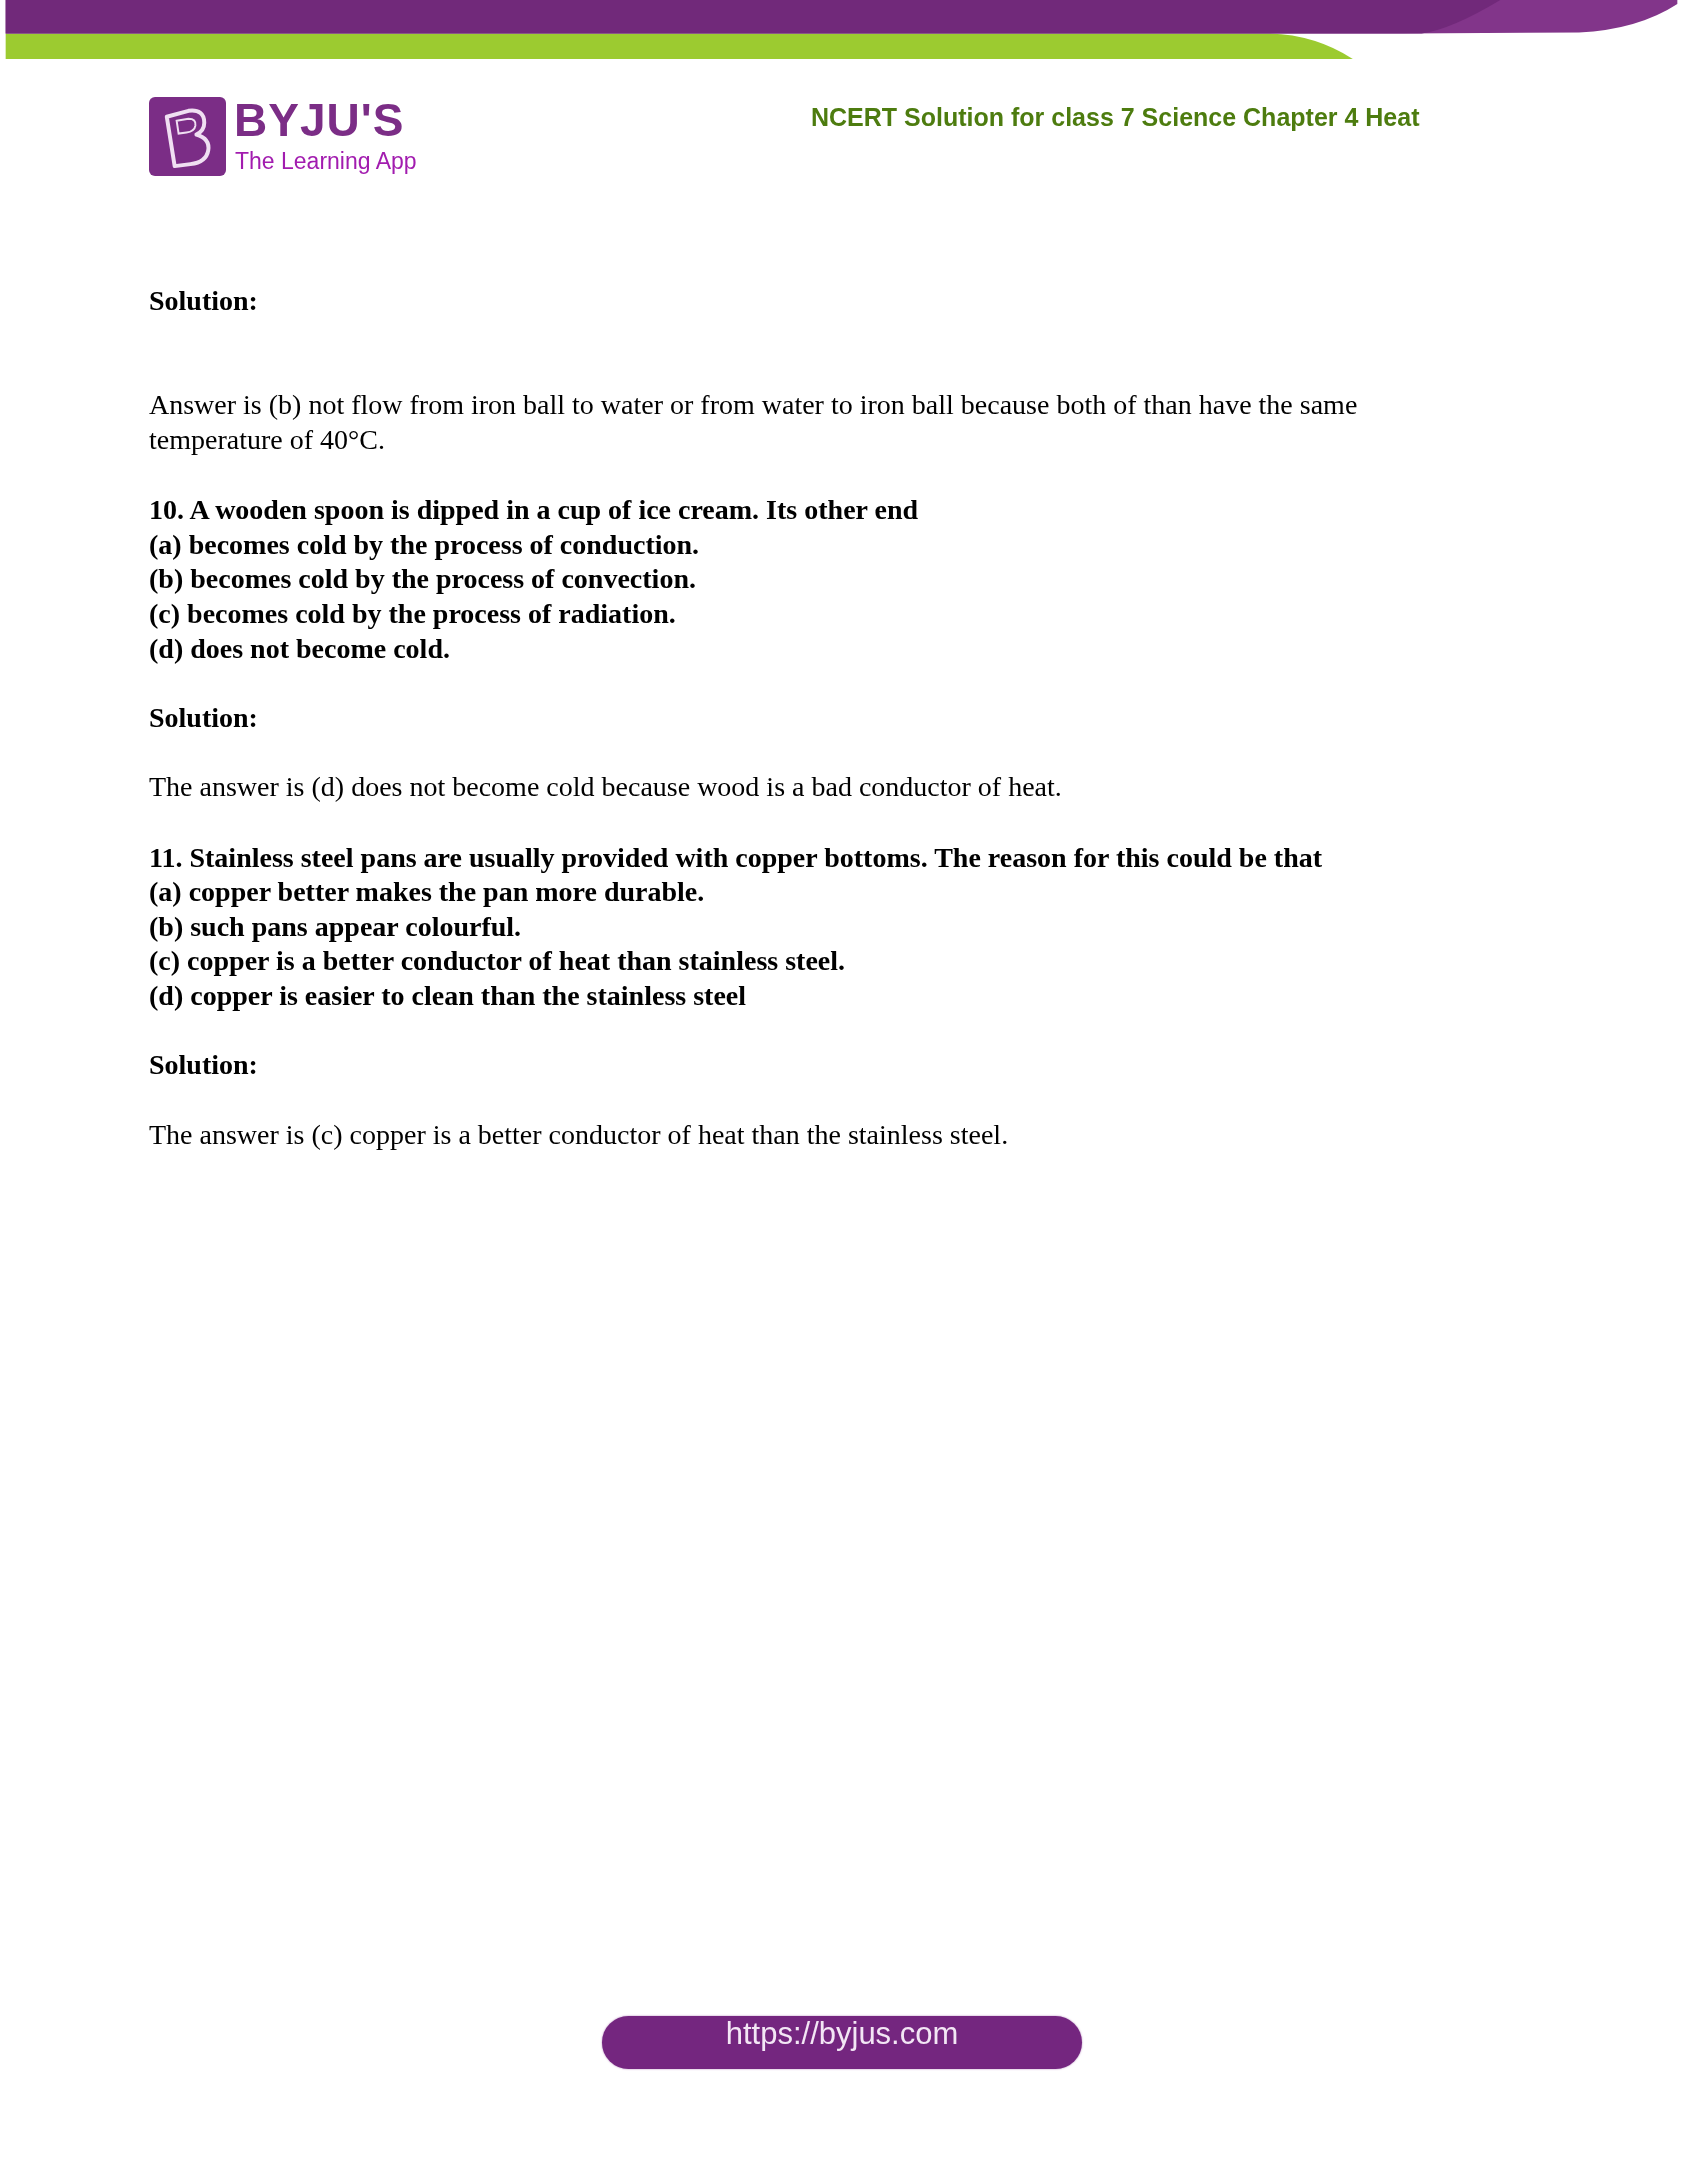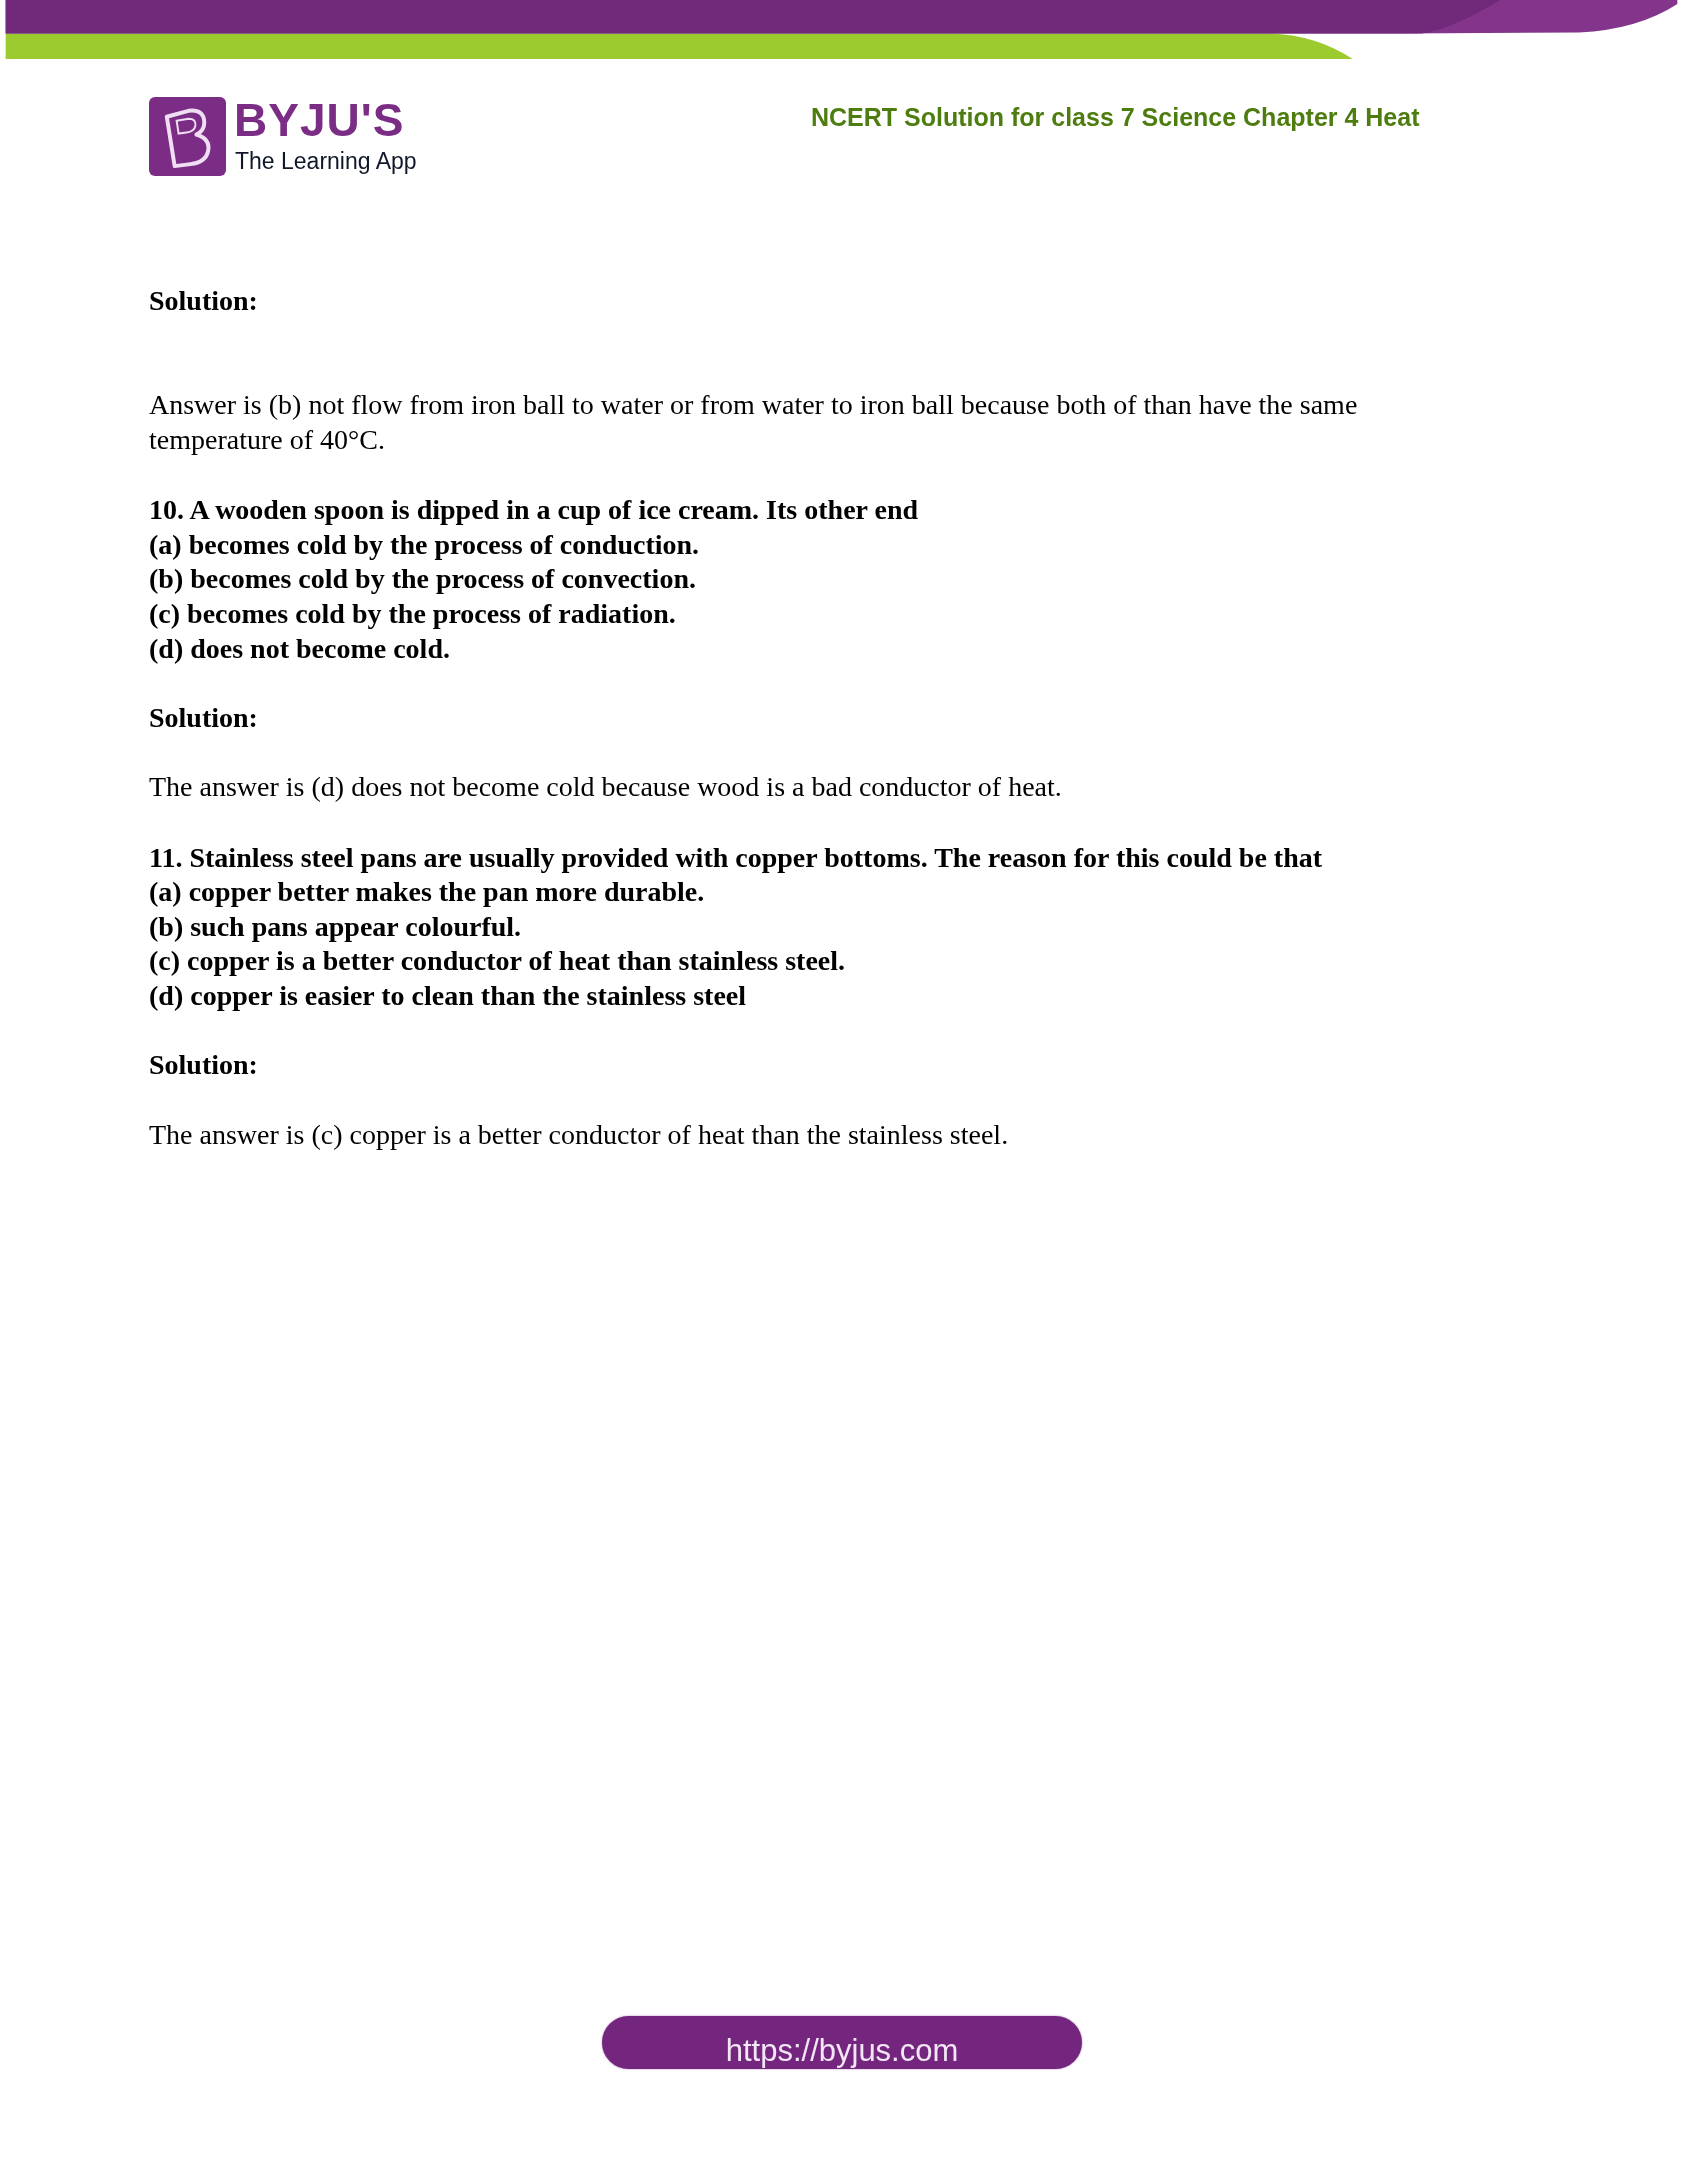--- a/index.html
+++ b/index.html
@@ -17,38 +17,38 @@
   }
   .logo-box svg { position: absolute; left: 0; top: 0; }
   .logo-brand {
     position: absolute; left: 85px; top: -6px;
     font-family: "Liberation Sans", sans-serif; font-weight: bold;
     font-size: 46px; color: #7b2d86; letter-spacing: 1px; line-height: 59px;
   }
   .logo-tag {
     position: absolute; left: 86px; top: 51px;
     font-family: "Liberation Sans", sans-serif;
-    font-size: 23px; color: #0f172a; line-height: 26px; white-space: nowrap;
+    font-size: 23px; color: #a21caf; line-height: 26px; white-space: nowrap;
   }
   .doc-title {
     position: absolute; left: 811px; top: 103px;
     font-family: "Liberation Sans", sans-serif; font-weight: bold;
     font-size: 25px; color: #4d7c0f; white-space: nowrap;
   }
   .content {
     position: absolute; left: 149px; top: 0; width: 1366px;
     font-size: 28px; line-height: 35px;
   }
   .content p { margin: 0; position: absolute; left: 0; white-space: nowrap; }
   .bold { font-weight: bold; }
   .footer-pill {
     position: absolute; left: 602px; top: 2016px; width: 480px; height: 53px;
     background: #74267f; border-radius: 27px;
     box-shadow: 0 0 2px #b07fb8;
-    display: flex; align-items: flex-end; justify-content: center;
+    display: flex; align-items: flex-start; justify-content: center;
   }
   .footer-pill span {
     font-family: "Liberation Sans", sans-serif; font-size: 31px; color: #f3e6f5;
   }
 </style>
 </head>
 <body>
 
 <div class="top-band">
   <svg width="1683" height="59" viewBox="0 0 1700 60">

